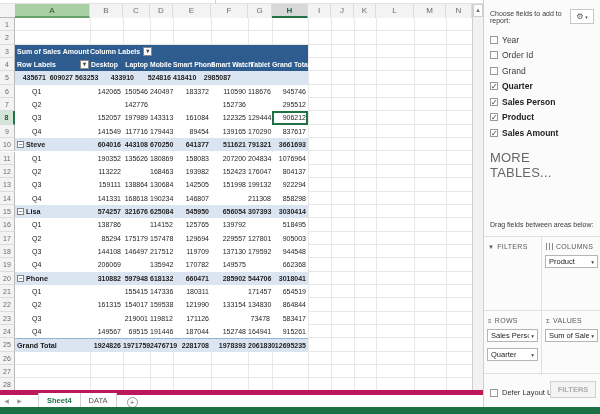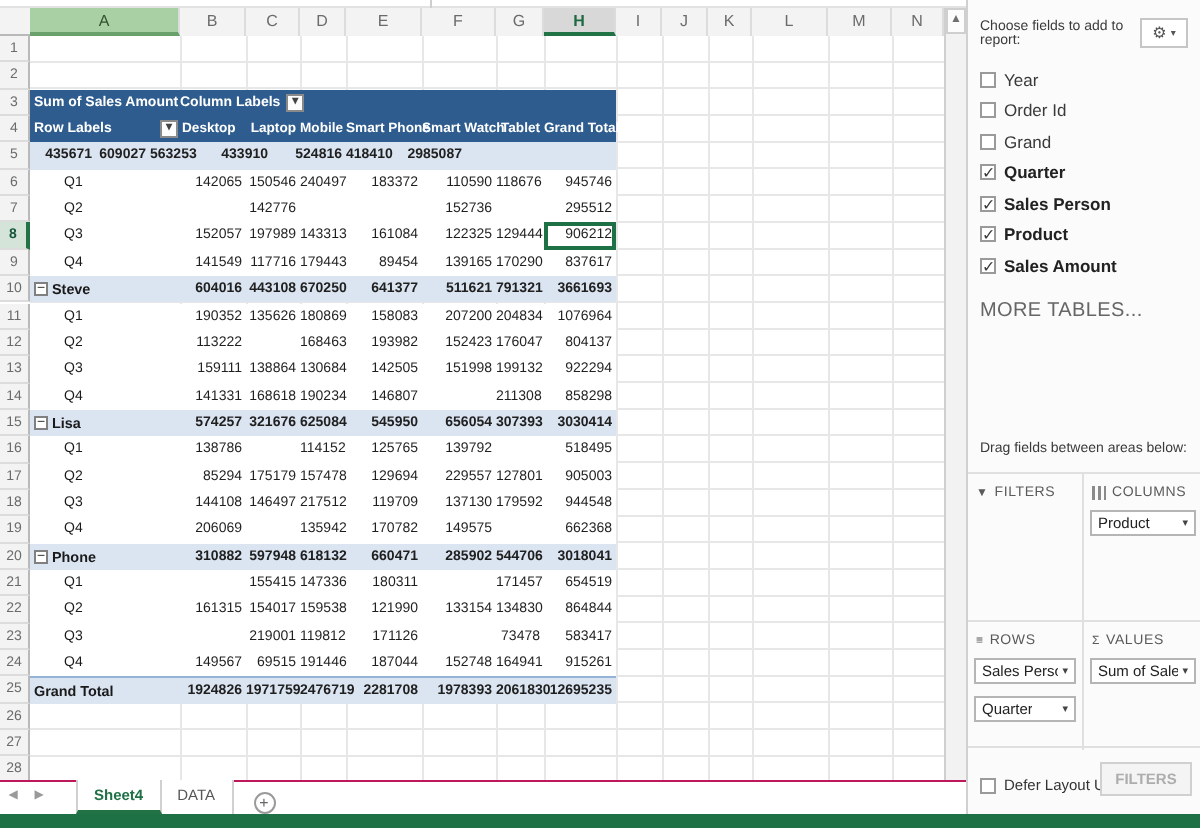--- a/index.html
+++ b/index.html
@@ -36,41 +36,41 @@
   .pch.left{text-align:left;padding-left:1px}
   .subtotal{background:#DBE5F1;font-weight:bold}
   .grand{background:#DBE5F1;font-weight:bold;border-top:1px solid #95B3D7}
   .detail{background:#fff}
   .plab{width:75px;display:flex;align-items:center;gap:2px;padding-left:2px;color:#1a1a1a;font-size:7.2px}
   .detail .plab{padding-left:17px;font-size:7px}
   .cbox{width:7px;height:7px;border:1px solid #808080;background:#fff;font-size:7px;line-height:5px;text-align:center;color:#333;font-weight:normal;flex:none}
   .pcell{text-align:right;padding-right:2px;color:#1f1f1f}
   #selection{position:absolute;border:2px solid #1E7145;z-index:5;background:transparent}
   
-  #tabbar{position:absolute;left:0;top:390px;width:483px;height:17px;background:#FFFFFF;border-top:1px solid #be185d;display:flex;align-items:flex-end;z-index:8}
+  #tabbar{position:absolute;left:0;top:390px;width:483px;height:17px;background:#FFFFFF;border-top:5px solid #be185d;display:flex;align-items:center;z-index:8}
   .tnav{width:13px;text-align:center;font-size:6px;color:#9A9A9A;line-height:17px}
   #tabs{display:flex;margin-left:12px}
   .stab{padding:0 8px;font-size:7.5px;line-height:15px;color:#555;border-right:1px solid #D0D0D0;background:#fff}
   .stab.active{color:#1E7145;font-weight:bold;border-left:1px solid #D0D0D0;border-bottom:2px solid #217346}
   .plus{width:11px;height:11px;border:1px solid #9A9A9A;border-radius:50%;font-size:8px;line-height:9px;text-align:center;color:#666;margin:3px 0 0 10px}
   
   #panel{position:absolute;left:483px;top:0;width:117px;height:407px;background:#FBFBFB;border-left:1px solid #D0D0D0;z-index:9}
   .p-title-row{margin:12px 6px 0;display:flex;align-items:center}
   .p-title{flex:1;font-size:12.5px;color:#2E7A57}
   .p-title-btn{font-size:8px;color:#666;margin-left:5px}
   .p-sub-row{margin:9px 6px 0;display:flex;align-items:center;justify-content:space-between}
   .p-sub{font-size:7px;color:#3A3A3A}
   .gearbox{width:24px;height:15px;border:1px solid #C6C6C6;background:#fff;display:flex;align-items:center;justify-content:center;gap:2px;font-size:8px;color:#555;flex:none}
   .gv{font-size:5px;color:#555}
   #fieldlist{margin:8px 6px 0}
   .fitem{display:flex;align-items:center;gap:4px;height:15.5px}
   .fcb{width:8px;height:8px;border:1px solid #9A9A9A;background:#fff;font-size:8px;line-height:7px;color:#3a3a3a;flex:none;text-align:center}
   .flab{font-size:8.5px;color:#3a3a3a}
   .fbold{font-weight:bold;color:#222}
-  .more{margin:9px 6px 0;font-size:10px;color:#666;letter-spacing:.2px}
+  .more{margin:9px 6px 0;font-size:13px;color:#666;letter-spacing:.2px}
   .draghint{position:absolute;left:6px;top:221px;font-size:7px;color:#3A3A3A}
   #areas{position:absolute;left:0;top:236px;width:117px;height:138px;border-top:1px solid #E0E0E0;border-bottom:1px solid #E0E0E0}
   .q{position:absolute;font-size:7px;color:#5A5A5A}
   .qf{left:0;top:0;width:57px;height:73px}
   .qc{left:57px;top:0;width:60px;height:73px;border-left:1px solid #E0E0E0}
   .qr{left:0;top:73px;width:57px;height:65px;border-top:1px solid #E0E0E0}
   .qv{left:57px;top:73px;width:60px;height:65px;border-left:1px solid #E0E0E0;border-top:1px solid #E0E0E0}
   .qhead{display:flex;align-items:center;gap:3px;margin:6px 0 5px 4px;letter-spacing:.3px}
   .qicon{font-size:6px;color:#5A5A5A}
   .icon-cols{width:7px;height:7px;background:repeating-linear-gradient(90deg,#8A8A8A 0,#8A8A8A 1.5px,transparent 1.5px,transparent 3px)}

